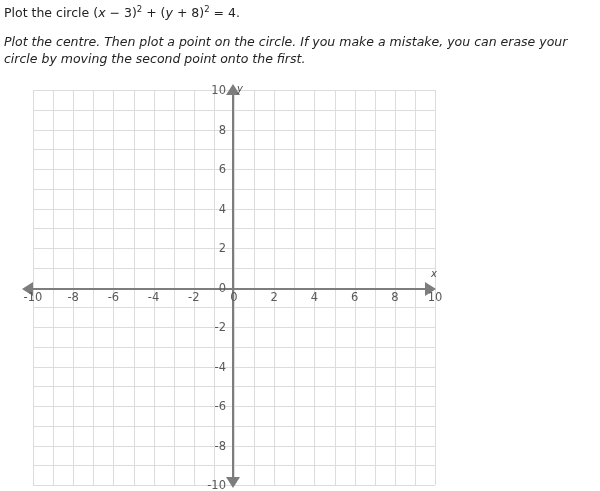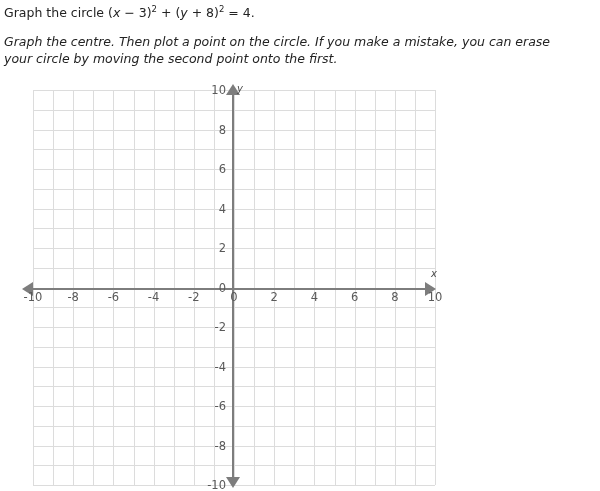--- a/index.html
+++ b/index.html
@@ -139,23 +139,23 @@
   .tick-label-y {
     text-align: right;
     width: 30px;
     left: 196px;
   }
 </style>
 </head>
 <body>
 
 <div id="prompt-area">
-  <div id="question-line"><span>Graph the circle (</span><span class="var">x</span><span> − 3)</span><sup>2</sup><span> + (</span><span class="var">y</span><span> + 8)</span><sup>2</sup><span> = 4.</span></div>
-
-  <div id="instruction-line">Graph the centre. Then plot a point on the circle. If you make a mistake, you can erase your circle by moving the second point onto the first.</div>
+  <div id="question-line"><span>Plot the circle (</span><span class="var">x</span><span> − 3)</span><sup>2</sup><span> + (</span><span class="var">y</span><span> + 8)</span><sup>2</sup><span> = 4.</span></div>
+
+  <div id="instruction-line">Plot the centre. Then plot a point on the circle. If you make a mistake, you can erase your circle by moving the second point onto the first.</div>
 </div>
 
 <div id="graph-area">
 
   <div id="grid-plane">
       <div class="gridline-v" style="left: 0px;"></div>
       <div class="gridline-v" style="left: 20px;"></div>
       <div class="gridline-v" style="left: 40px;"></div>
       <div class="gridline-v" style="left: 60px;"></div>
       <div class="gridline-v" style="left: 80px;"></div>

